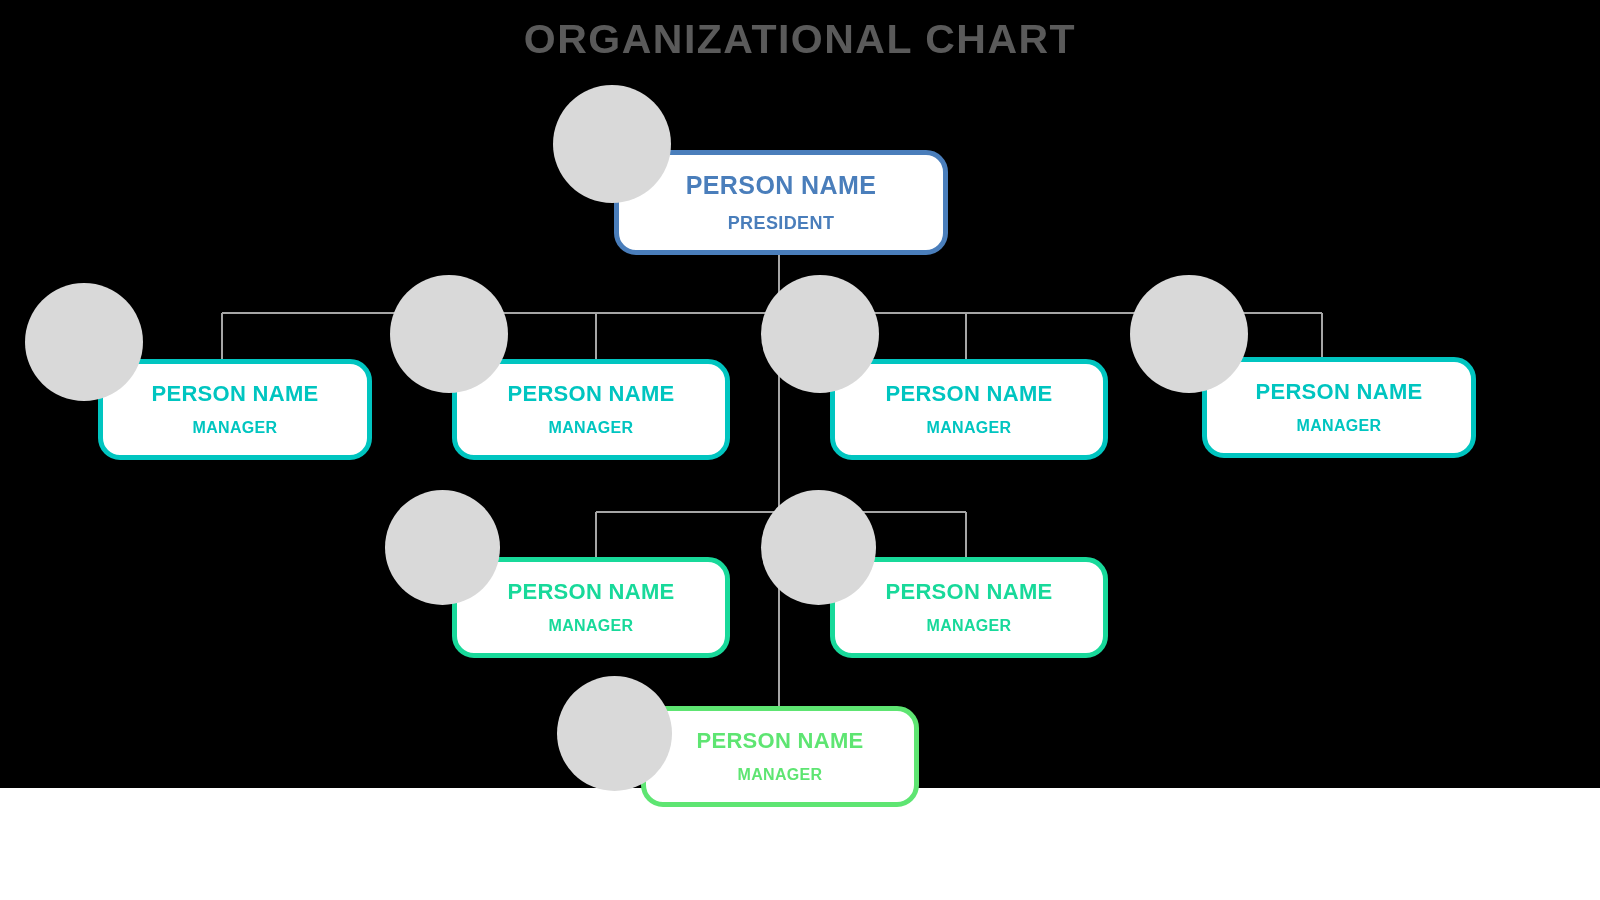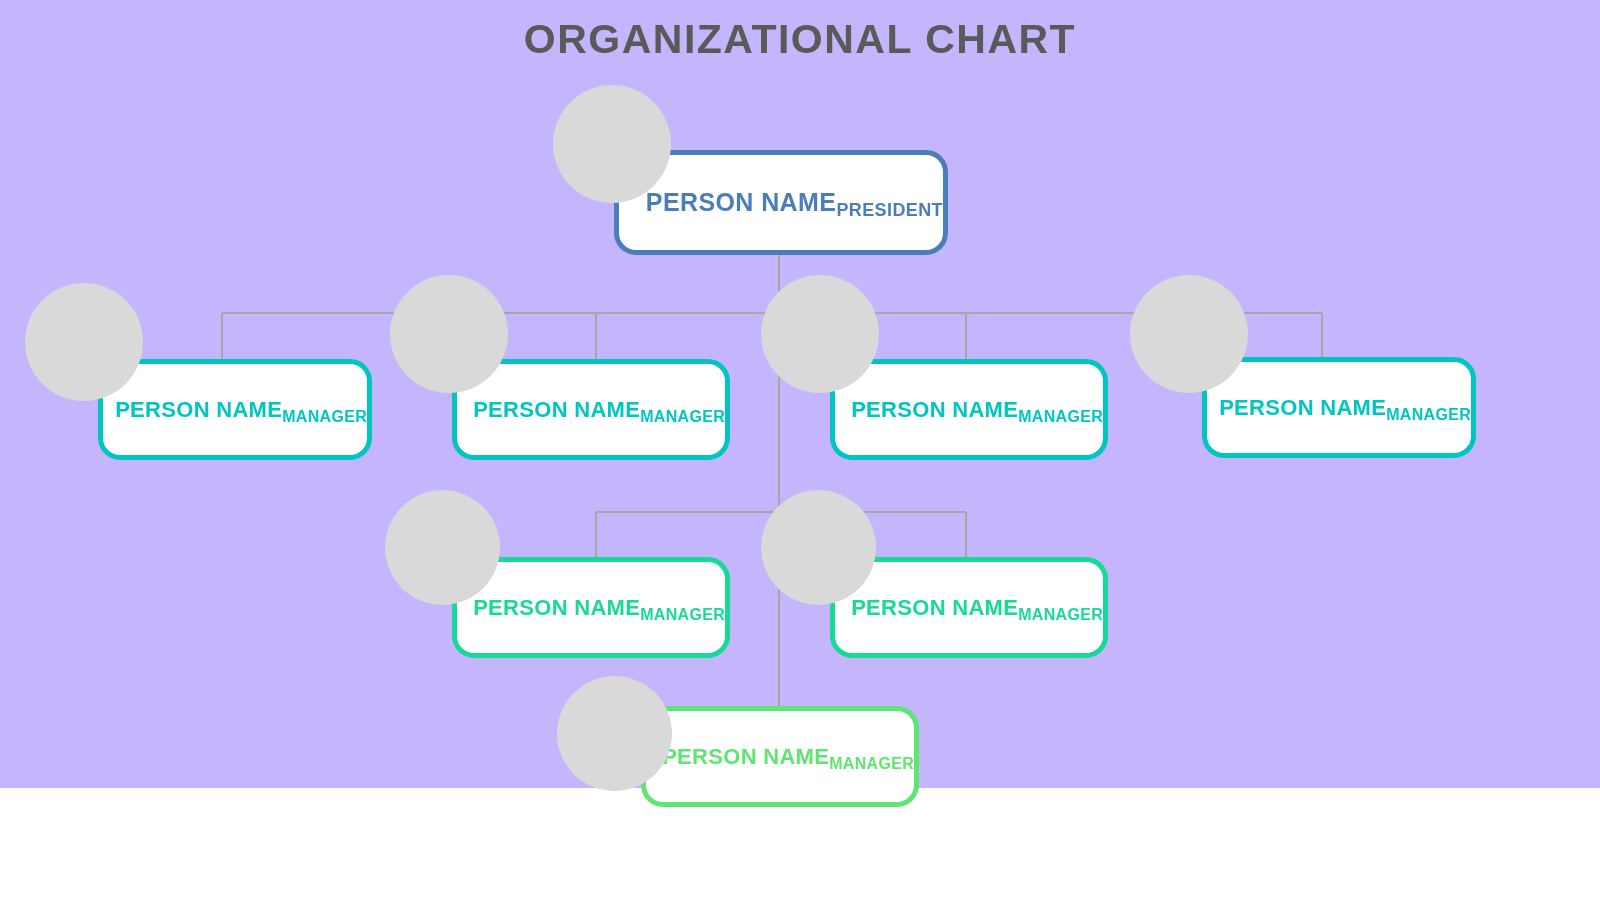--- a/index.html
+++ b/index.html
@@ -10,21 +10,21 @@
   body {
     width: 1600px;
     height: 900px;
     font-family: "Liberation Sans", sans-serif;
     overflow: hidden;
   }
   #chart-root {
     position: relative;
     width: 1600px;
     height: 788px;
-    background: #c4b5fd;
+    background: #000000;
   }
   #chart-title {
     position: absolute;
     left: 0;
     top: 16px;
     width: 1600px;
     text-align: center;
     font-family: "Liberation Sans", sans-serif;
     font-size: 41px;
     font-weight: bold;
@@ -50,23 +50,23 @@
   }
   .node-card {
     position: absolute;
     box-sizing: border-box;
     background: #ffffff;
     border-style: solid;
     border-width: 5px;
     border-radius: 22px;
     z-index: 2;
     display: flex;
-    flex-direction: row;
+    flex-direction: column;
     align-items: center;
-    justify-content: flex-end;
+    justify-content: center;
   }
   .node-name {
     font-family: "Liberation Sans", sans-serif;
     font-weight: bold;
     white-space: pre;
     line-height: 1.05;
   }
   .node-role {
     font-family: "Liberation Sans", sans-serif;
     font-weight: bold;

